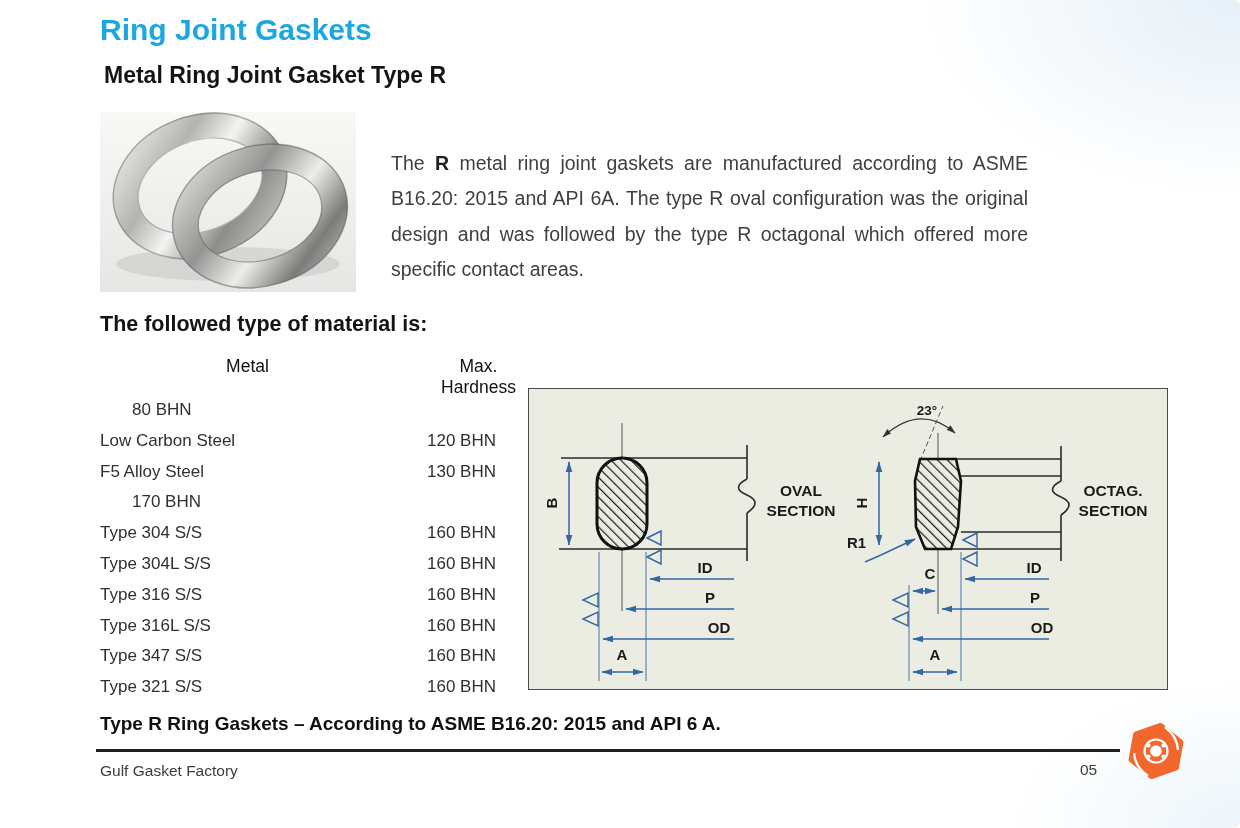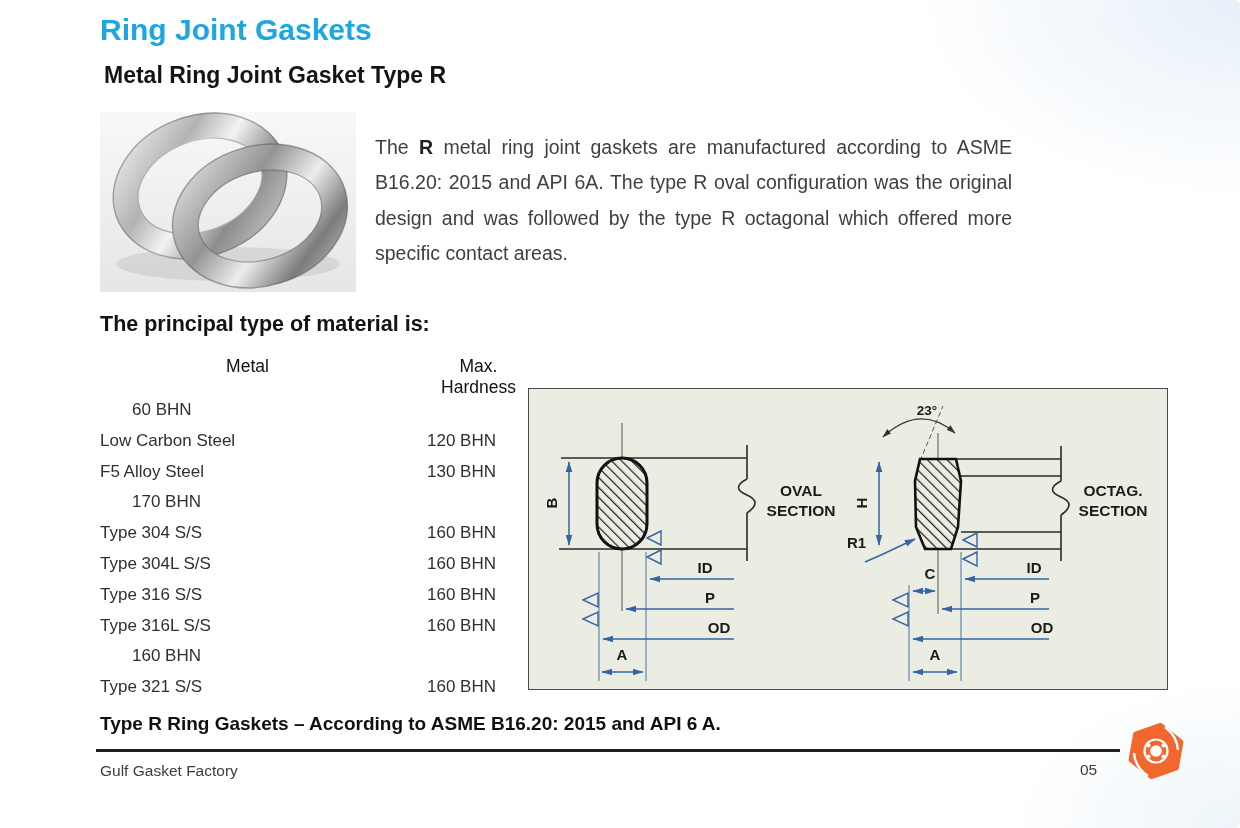--- a/index.html
+++ b/index.html
@@ -87,31 +87,31 @@
         <ellipse cx="100" cy="74" rx="64" ry="45" fill="none" stroke="rgba(80,80,80,0.4)" stroke-width="1.2"></ellipse>
       </g>
       <g transform="rotate(-17 160 104)">
         <ellipse cx="160" cy="104" rx="76" ry="57" fill="none" stroke="url(#metalB)" stroke-width="26"></ellipse>
         <ellipse cx="160" cy="104" rx="89" ry="70" fill="none" stroke="rgba(85,85,85,0.5)" stroke-width="1.4"></ellipse>
         <ellipse cx="160" cy="104" rx="63" ry="44" fill="none" stroke="rgba(75,75,75,0.45)" stroke-width="1.2"></ellipse>
       </g>
     </svg>
   </div>
 
-  <p class="intro" style="margin:0"><span>The </span><b>R</b><span> metal ring joint gaskets are manufactured according to ASME B16.20: 2015 and API 6A. The type R oval configuration was the original design and was followed by the type R octagonal which offered more specific contact areas.</span></p>
-
-  <h3 class="mat-heading" style="margin:0">The principal type of material is:</h3>
+  <p class="intro" style="margin:16px"><span>The </span><b>R</b><span> metal ring joint gaskets are manufactured according to ASME B16.20: 2015 and API 6A. The type R oval configuration was the original design and was followed by the type R octagonal which offered more specific contact areas.</span></p>
+
+  <h3 class="mat-heading" style="margin:0">The followed type of material is:</h3>
 
   <div class="mat-table">
     <div class="mat-header">
       <div class="col-metal">Metal</div>
       <div class="col-hard">Max. Hardness</div>
     </div>
     <div class="mat-row">
-        <div class="col-hard">60 BHN</div>
+        <div class="col-hard">80 BHN</div>
       </div>
     <div class="mat-row">
         <div class="col-metal">Low Carbon Steel</div>
         <div class="col-hard">120 BHN</div>
       </div>
     <div class="mat-row">
         <div class="col-metal">F5 Alloy Steel</div>
         <div class="col-hard">130 BHN</div>
       </div>
     <div class="mat-row">
@@ -127,20 +127,21 @@
       </div>
     <div class="mat-row">
         <div class="col-metal">Type 316 S/S</div>
         <div class="col-hard">160 BHN</div>
       </div>
     <div class="mat-row">
         <div class="col-metal">Type 316L S/S</div>
         <div class="col-hard">160 BHN</div>
       </div>
     <div class="mat-row">
+        <div class="col-metal">Type 347 S/S</div>
         <div class="col-hard">160 BHN</div>
       </div>
     <div class="mat-row">
         <div class="col-metal">Type 321 S/S</div>
         <div class="col-hard">160 BHN</div>
       </div>
   </div>
 
   <div class="diagram">
     <svg width="637" height="299" viewBox="0 0 637 299">

